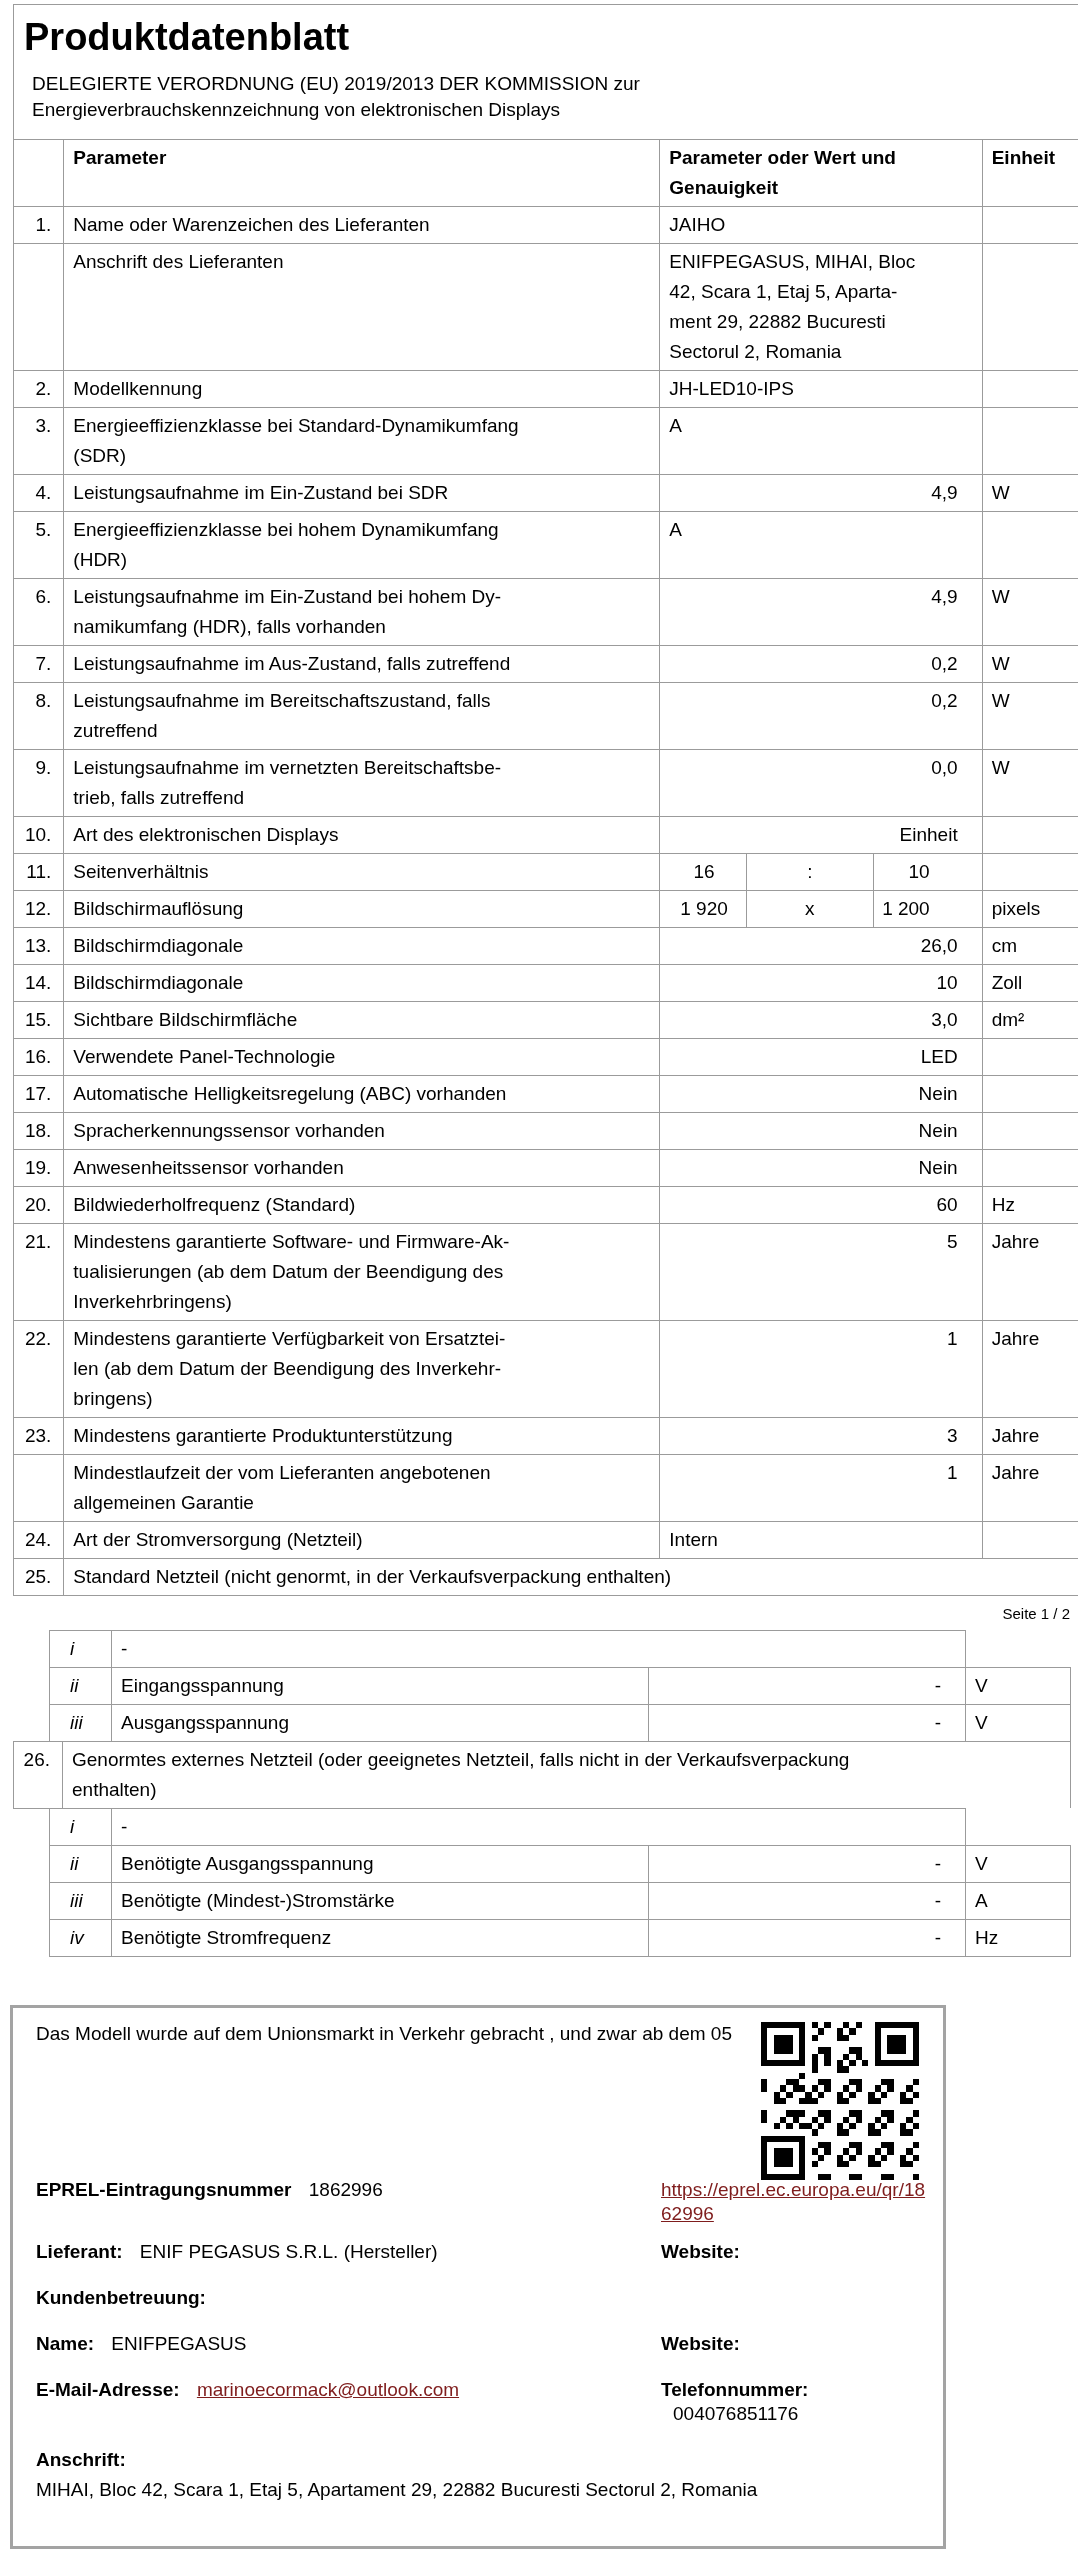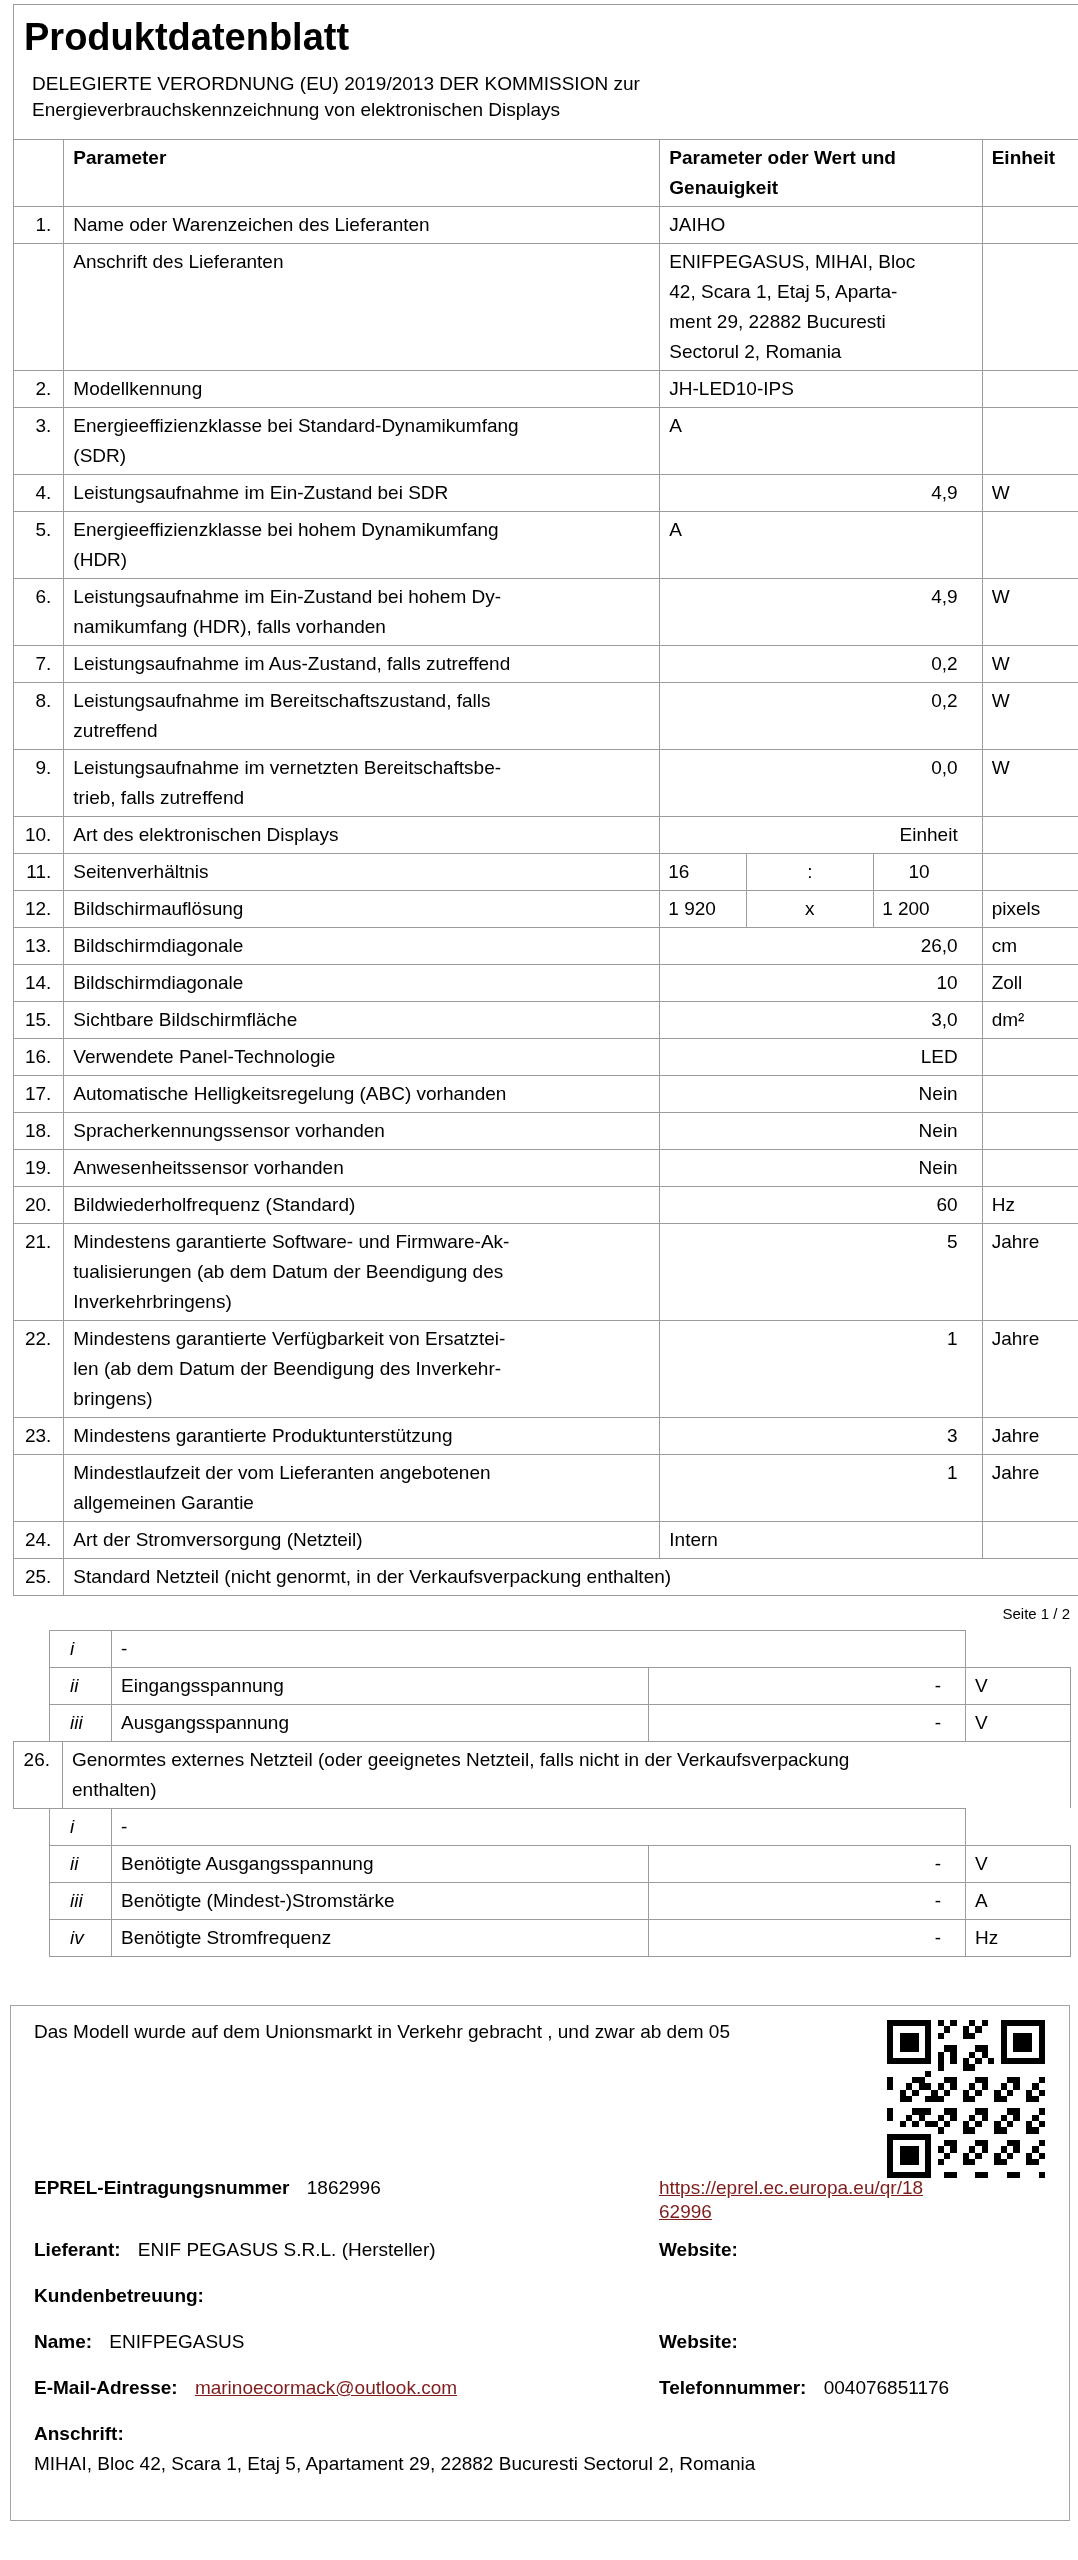--- a/index.html
+++ b/index.html
@@ -16,35 +16,35 @@
   table.sheet { border-collapse:collapse; table-layout:fixed; width:100%; border-style:hidden; }
   table.sub, table.t26 { border-collapse:collapse; table-layout:fixed; background:#fff; }
   .sheet td, .sub td, .t26 td {
     border:1px solid #9b9b9b; vertical-align:top; padding:3px 8px;
     line-height:30px; white-space:pre-line; overflow:hidden;
   }
   td.num  { text-align:right; padding-right:12px; }
   td.param{ padding-left:9px; }
   td.vl   { padding-left:9px; }
   td.vr   { text-align:right; padding-right:24px; }
-  td.v1   { text-align:left; padding-right:6px; }
+  td.v1   { text-align:center; padding-right:6px; }
   td.v2   { text-align:center; }
   td.v3   { text-align:right; padding-right:52px; }
   td.unit { padding-left:9px; }
   .bold   { font-weight:700; }
   td.rom  { font-style:italic; padding-left:20px; }
 
   .page-ind { width:1070px; text-align:right; font-size:15px; line-height:20px; margin-top:8px; }
   table.sub { margin-left:49px; margin-top:-1px; }
   table.sub.first { margin-top:6px; }
   table.t26 { margin-left:13px; margin-top:-1px; }
 
   .footer-box {
-    position:relative; margin:48px 8px 0 10px; width:1060px;
-    border:1px solid #a3a3a3; padding:14px 24px 44px 23px; background:#fff;
+    position:relative; margin:48px 8px 0 10px; width:936px;
+    border:3px solid #a3a3a3; padding:14px 24px 44px 23px; background:#fff;
   }
   .market { line-height:24px; white-space:nowrap; overflow:hidden; padding-right:190px; }
   .qr { position:absolute; top:14px; right:24px; width:158px; height:158px; }
   .f-row { display:flex; margin-top:22px; line-height:24px; }
   .f-left { width:625px; flex:0 0 auto; }
   .f-right { flex:1 1 auto; }
   .lbl { font-weight:700; }
   .val { margin-left:12px;text-align:center; }
   .link { color:#7f1d1d; text-decoration:underline; white-space:pre-line; cursor:pointer; }
   .f-eprel { margin-top:132px; }

